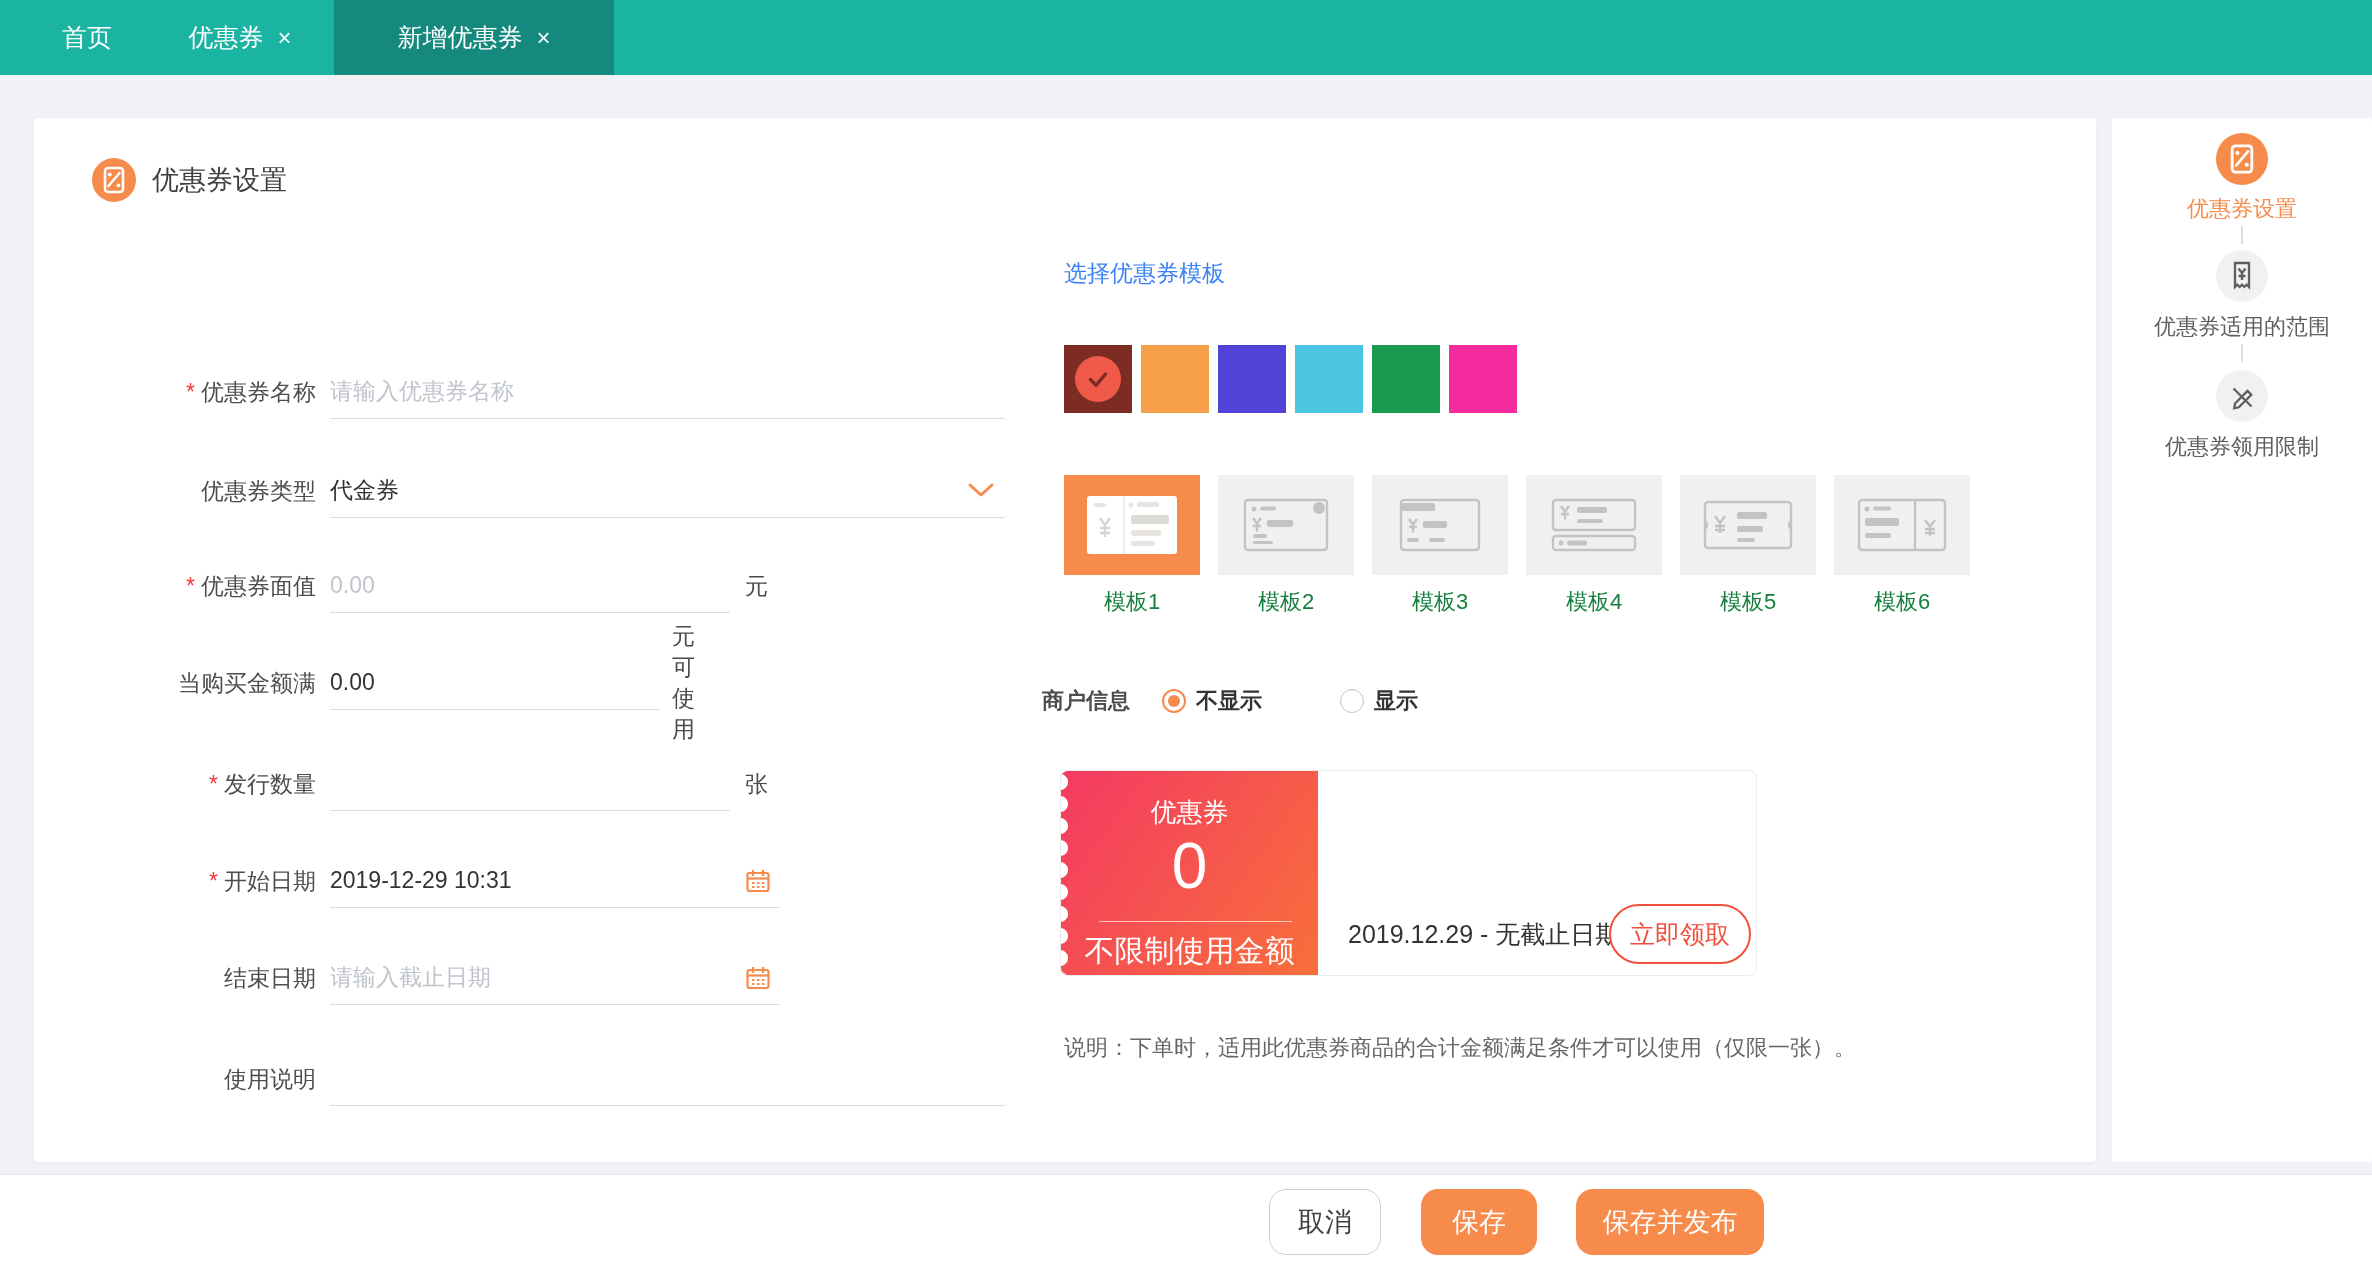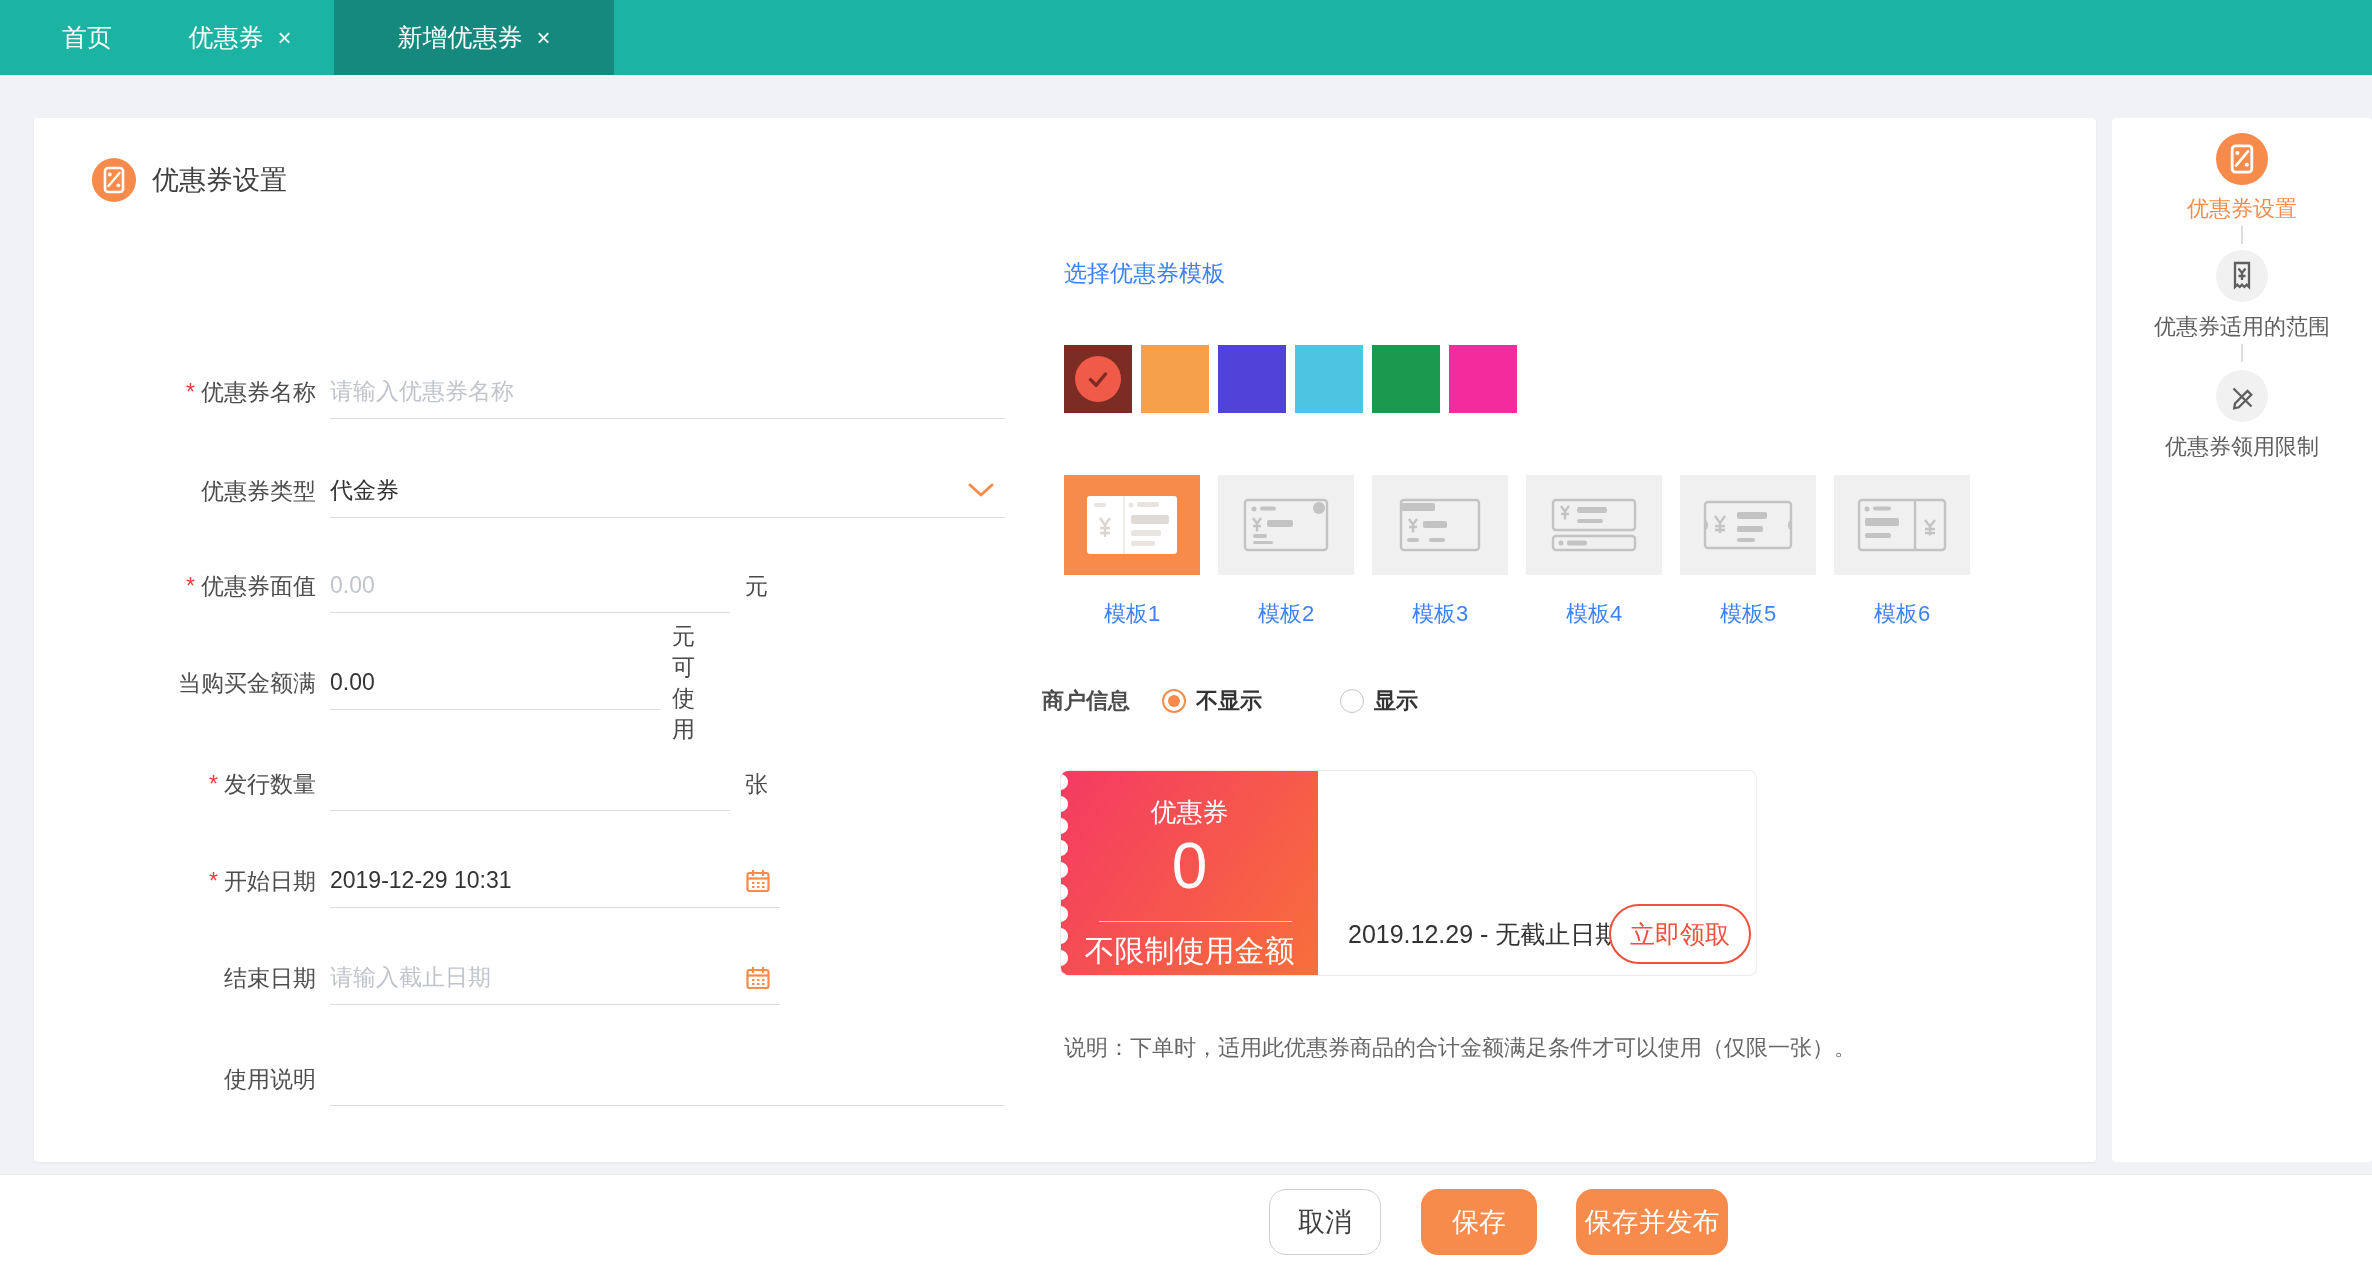--- a/index.html
+++ b/index.html
@@ -58,21 +58,21 @@
   .swatch-check { position:absolute; left:50%; top:50%; transform:translate(-50%,-50%);
     width:46px; height:46px; border-radius:50%; background:#ef5a49;
     display:flex; align-items:center; justify-content:center; }
 
   
   .tpls { position:absolute; left:1030px; top:357px; display:flex; gap:18px; }
   .tpl { width:136px; text-align:center; cursor:pointer; }
   .tpl-box { width:136px; height:100px; background:#f0f0f0; display:flex;
     align-items:center; justify-content:center; }
   .tpl.selected .tpl-box { background:#f78b4c; }
-  .tpl-label { margin-top:24px; font-size:22px; color:#3b82f6; }
+  .tpl-label { margin-top:12px; font-size:22px; color:#15803d; }
 
   
   .merchant { position:absolute; left:1008px; top:564px; height:34px;
     display:flex; align-items:flex-end; font-size:22px;font-weight:bold; }
   .merchant-label { color:#4d4d4d; margin-right:32px; }
   .radio-opt { display:flex; align-items:center; margin-right:78px; cursor:pointer; }
   .radio { width:24px; height:24px; border-radius:50%; background:#fff;
     border:1px solid #c4c4c4; margin-right:10px; position:relative; flex:0 0 auto; }
   .radio.sel { border:2px solid #f78b4c; }
   .radio.sel::after { content:""; position:absolute; left:50%; top:50%;
@@ -113,21 +113,21 @@
   .step-line { position:absolute; left:129px; width:2px; height:18px; background:#dcdcdc; }
 
   
   .footbar { position:absolute; left:0; top:1174px; width:100%; height:92px;
     background:#fff; border-top:1px solid #e7e7e7; }
   .btn { position:absolute; top:14px; height:66px; border-radius:17px; font-size:27px;
     display:flex; align-items:center; justify-content:center; cursor:pointer;
     font-family:inherit; }
   .btn-cancel { left:1269px; width:112px; background:#fff; border:1px solid #cfcfcf; color:#3f3f3f; }
   .btn-save { left:1421px; width:116px; background:#f78b4c; border:none; color:#fff; }
-  .btn-publish { left:1576px; width:152px; background:#f78b4c; border:none; color:#fff; }
+  .btn-publish { left:1576px; width:188px; background:#f78b4c; border:none; color:#fff; }
 
   svg { display:block; }
 </style>
 </head>
 <body>
 
 <div class="screen">
 
   <header class="tabbar">
     <div class="tab t1">

